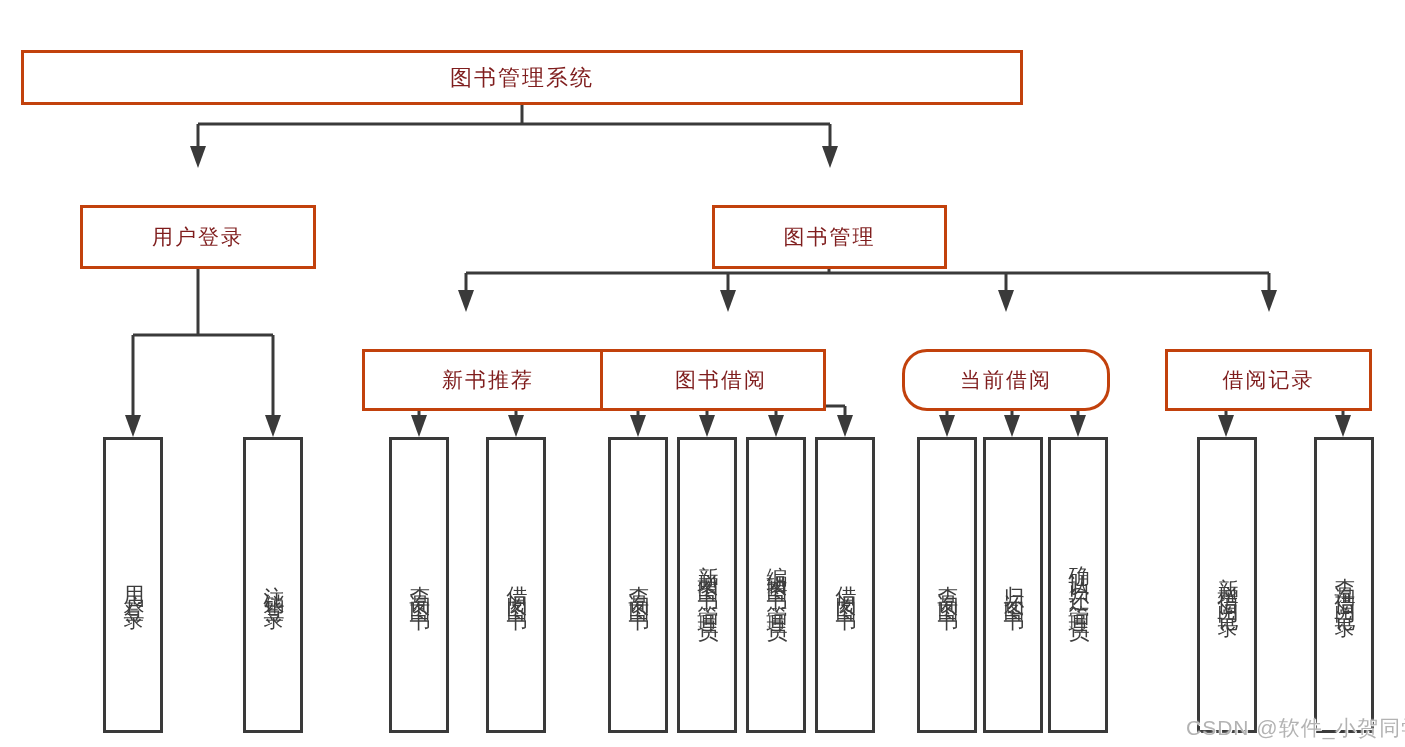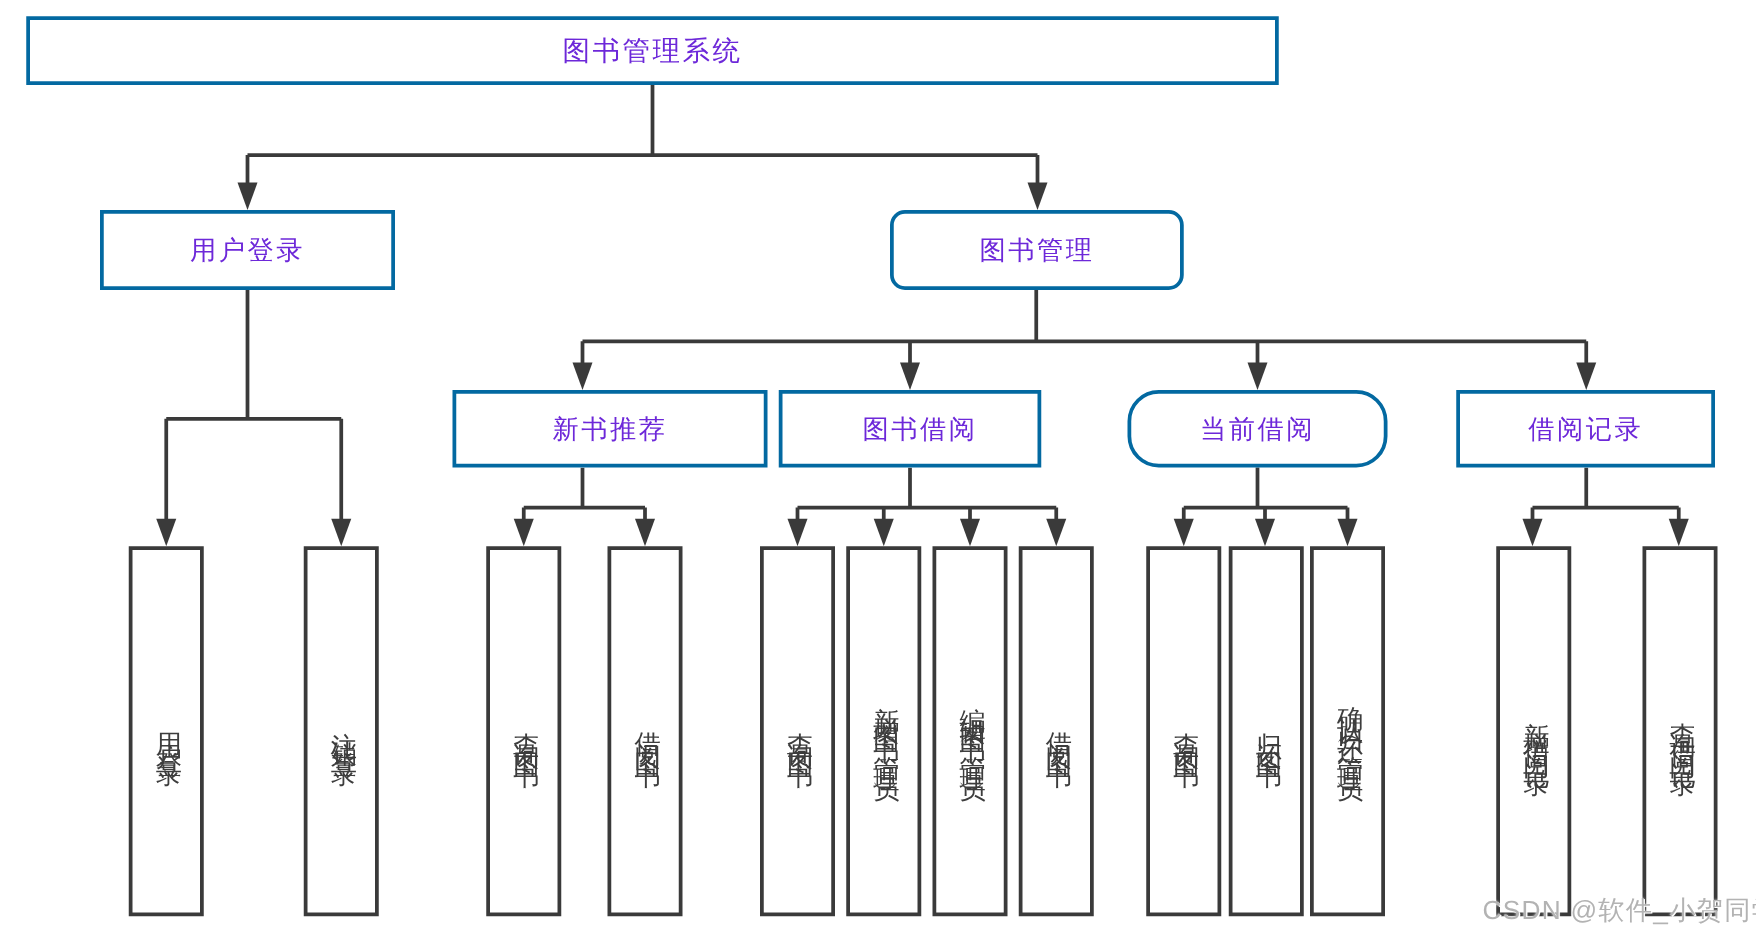--- a/index.html
+++ b/index.html
@@ -14,28 +14,29 @@
   #wires {
     position: absolute;
     left: 0; top: 0;
     width: 1405px; height: 747px;
     z-index: 1;
   }
   .node {
     position: absolute;
     box-sizing: border-box;
     background: #ffffff;
-    border: 3px solid #0369a1;
-    color: #6d28d9;
+    border: 3px solid #c2410c;
+    color: #7f1d1d;
     display: flex;
     align-items: center;
     justify-content: center;
     z-index: 2;
     font-size: 21px;
     letter-spacing: 2px;
+    margin-top: 37px;
   }
   .node.root { font-size: 22px; }
   .vnode {
     position: absolute;
     box-sizing: border-box;
     background: #ffffff;
     border: 3px solid #3a3a3a;
     color: #3d3d3d;
     z-index: 2;
     top: 437px;
@@ -138,24 +139,24 @@
       <path d="M1226,406 L1226,421"></path>
       <path d="M1343,406 L1343,421"></path>
     </g>
     <polygon fill="#3a3a3a" points="1218,415 1234,415 1226,437"></polygon>
     <polygon fill="#3a3a3a" points="1335,415 1351,415 1343,437"></polygon>
   </svg>
 
   <div class="node root" style="left:21px; top:13px; width:1002px; height:55px;">图书管理系统</div>
 
   <div class="node" style="left:80px; top:168px; width:236px; height:64px;">用户登录</div>
-  <div class="node" style="left:712px; top:168px; width:235px; height:64px;border-radius:12px;">图书管理</div>
+  <div class="node" style="left:712px; top:168px; width:235px; height:64px;">图书管理</div>
 
   <div class="node" style="left:362px; top:312px; width:252px; height:62px;">新书推荐</div>
-  <div class="node" style="left:623px; top:312px; width:210px; height:62px;padding-left:16px;">图书借阅</div>
+  <div class="node" style="left:600px; top:312px; width:226px; height:62px;padding-left:16px;">图书借阅</div>
   <div class="node" style="left:902px; top:312px; width:208px; height:62px;border-radius:25px;">当前借阅</div>
   <div class="node" style="left:1165px; top:312px; width:207px; height:62px;">借阅记录</div>
 
   <div class="vnode" style="left:103px;">用户登录</div>
   <div class="vnode" style="left:243px;">注销登录</div>
   <div class="vnode" style="left:389px;">查询图书</div>
   <div class="vnode" style="left:486px;">借阅图书</div>
   <div class="vnode" style="left:608px;">查询图书</div>
   <div class="vnode" style="left:677px;">新增图书（管理员）</div>
   <div class="vnode" style="left:746px;">编辑图书（管理员）</div>

